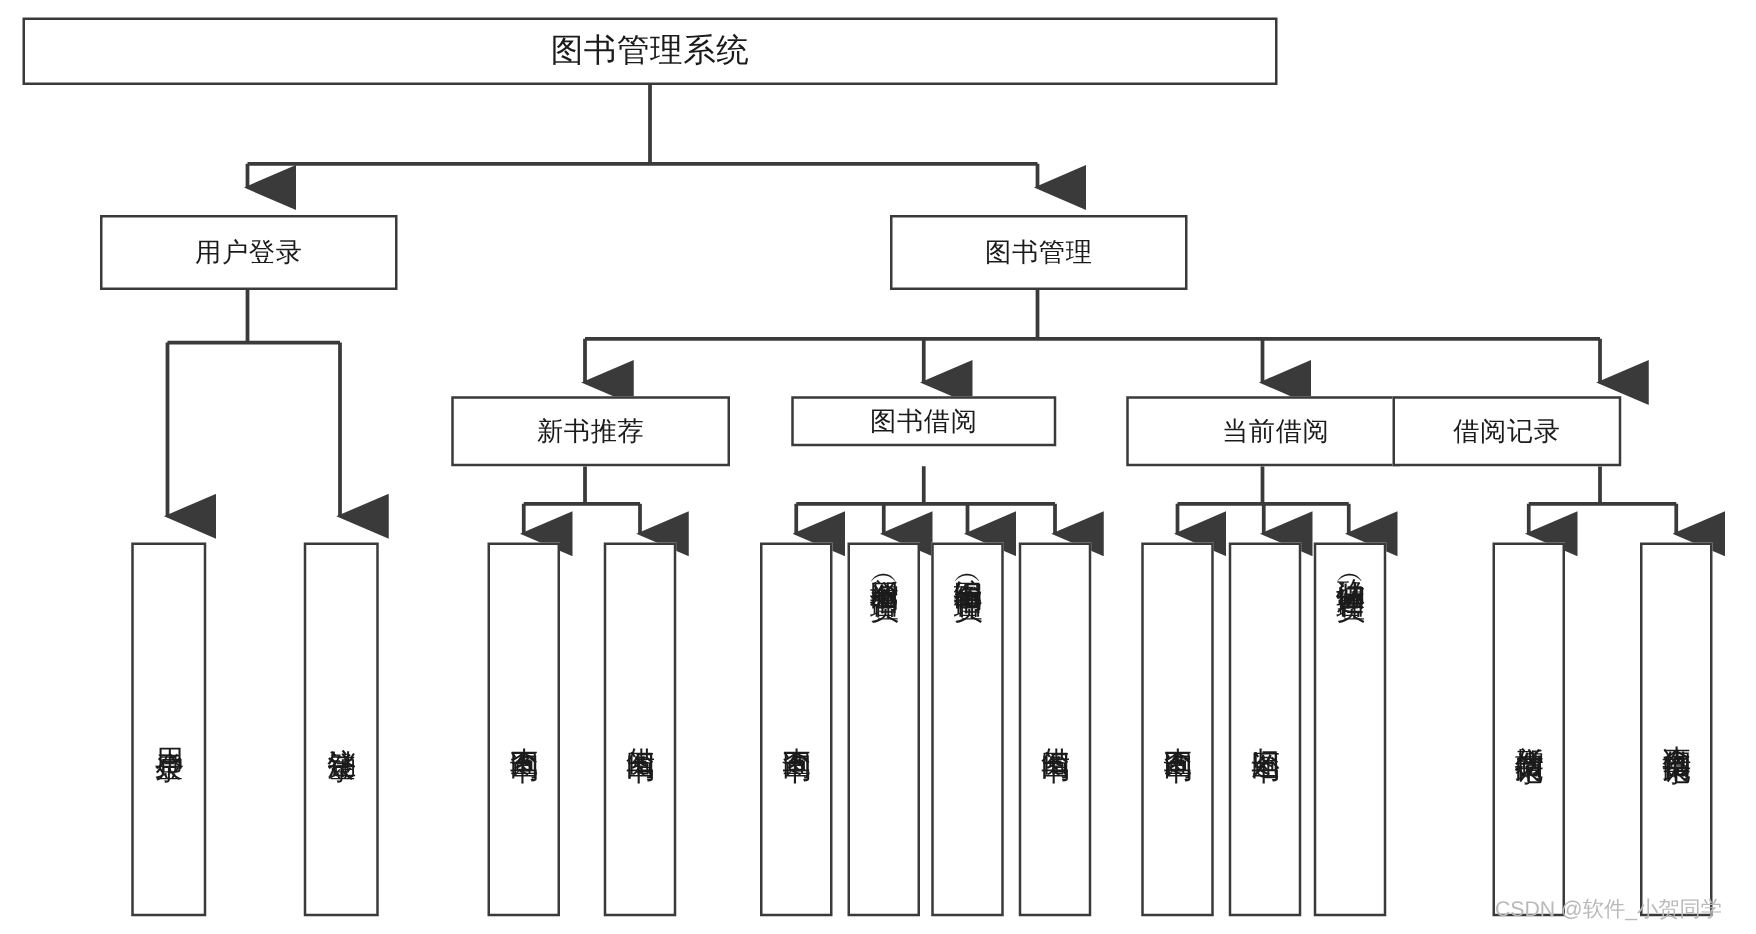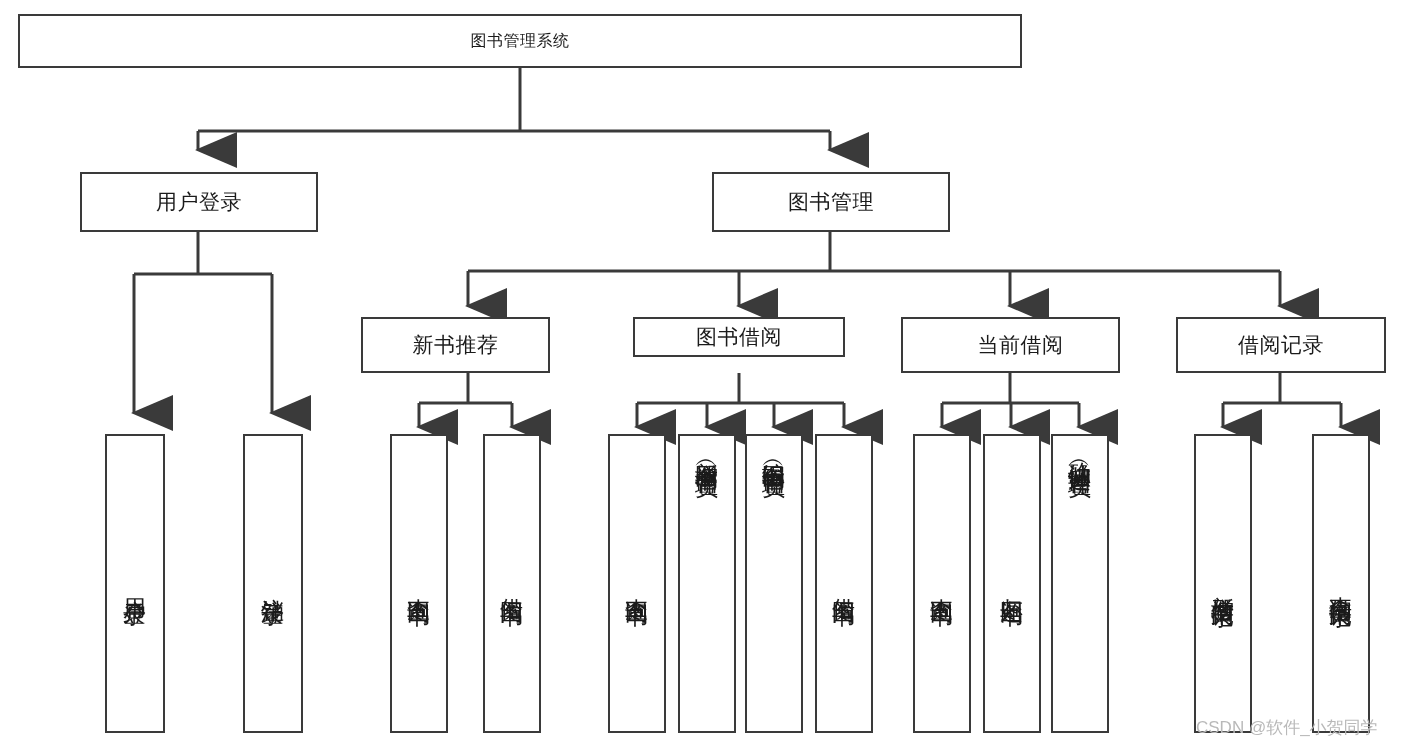--- a/index.html
+++ b/index.html
@@ -39,21 +39,21 @@
     text-align: center;
     line-height: 1.16;
     white-space: nowrap;
   }
   
   .node.horiz .label {
     font-size: 21px;
     letter-spacing: 0.5px;
   }
   .node.root .label {
-    font-size: 16px;
+    font-size: 26px;
     letter-spacing: 0.5px;
   }
   
   .node.vert {
     align-items: flex-start;
     padding-top: 8px;
   }
   .node.vert .label {
     writing-mode: vertical-rl;
     text-orientation: upright;
@@ -136,33 +136,33 @@
   </div>
 
   <div class="node horiz" style="left:80px; top:172px; width:238px; height:60px;">
     <span class="label">用户登录</span>
   </div>
 
   <div class="node horiz" style="left:712px; top:172px; width:238px; height:60px;">
     <span class="label">图书管理</span>
   </div>
 
-  <div class="node horiz" style="left:361px; top:317px; width:189px; height:56px;">
+  <div class="node horiz" style="left:361px; top:317px; width:223px; height:56px;">
     <span class="label">新书推荐</span>
   </div>
 
   <div class="node horiz" style="left:633px; top:317px; width:212px; height:40px;">
     <span class="label">图书借阅</span>
   </div>
 
   <div class="node horiz" style="left:901px; top:317px; width:219px; height:56px;padding-left:20px;">
     <span class="label">当前借阅</span>
   </div>
 
-  <div class="node horiz" style="left:1176px; top:317px; width:210px; height:56px;">
+  <div class="node horiz" style="left:1114px; top:317px; width:183px; height:56px;">
     <span class="label">借阅记录</span>
   </div>
 
   <div class="node vert mid" style="left:105px; top:434px; width:60px; height:299px;">
     <span class="label">用户登录</span>
   </div>
 
   <div class="node vert mid" style="left:243px; top:434px; width:60px; height:299px;">
     <span class="label">注销登录</span>
   </div>

